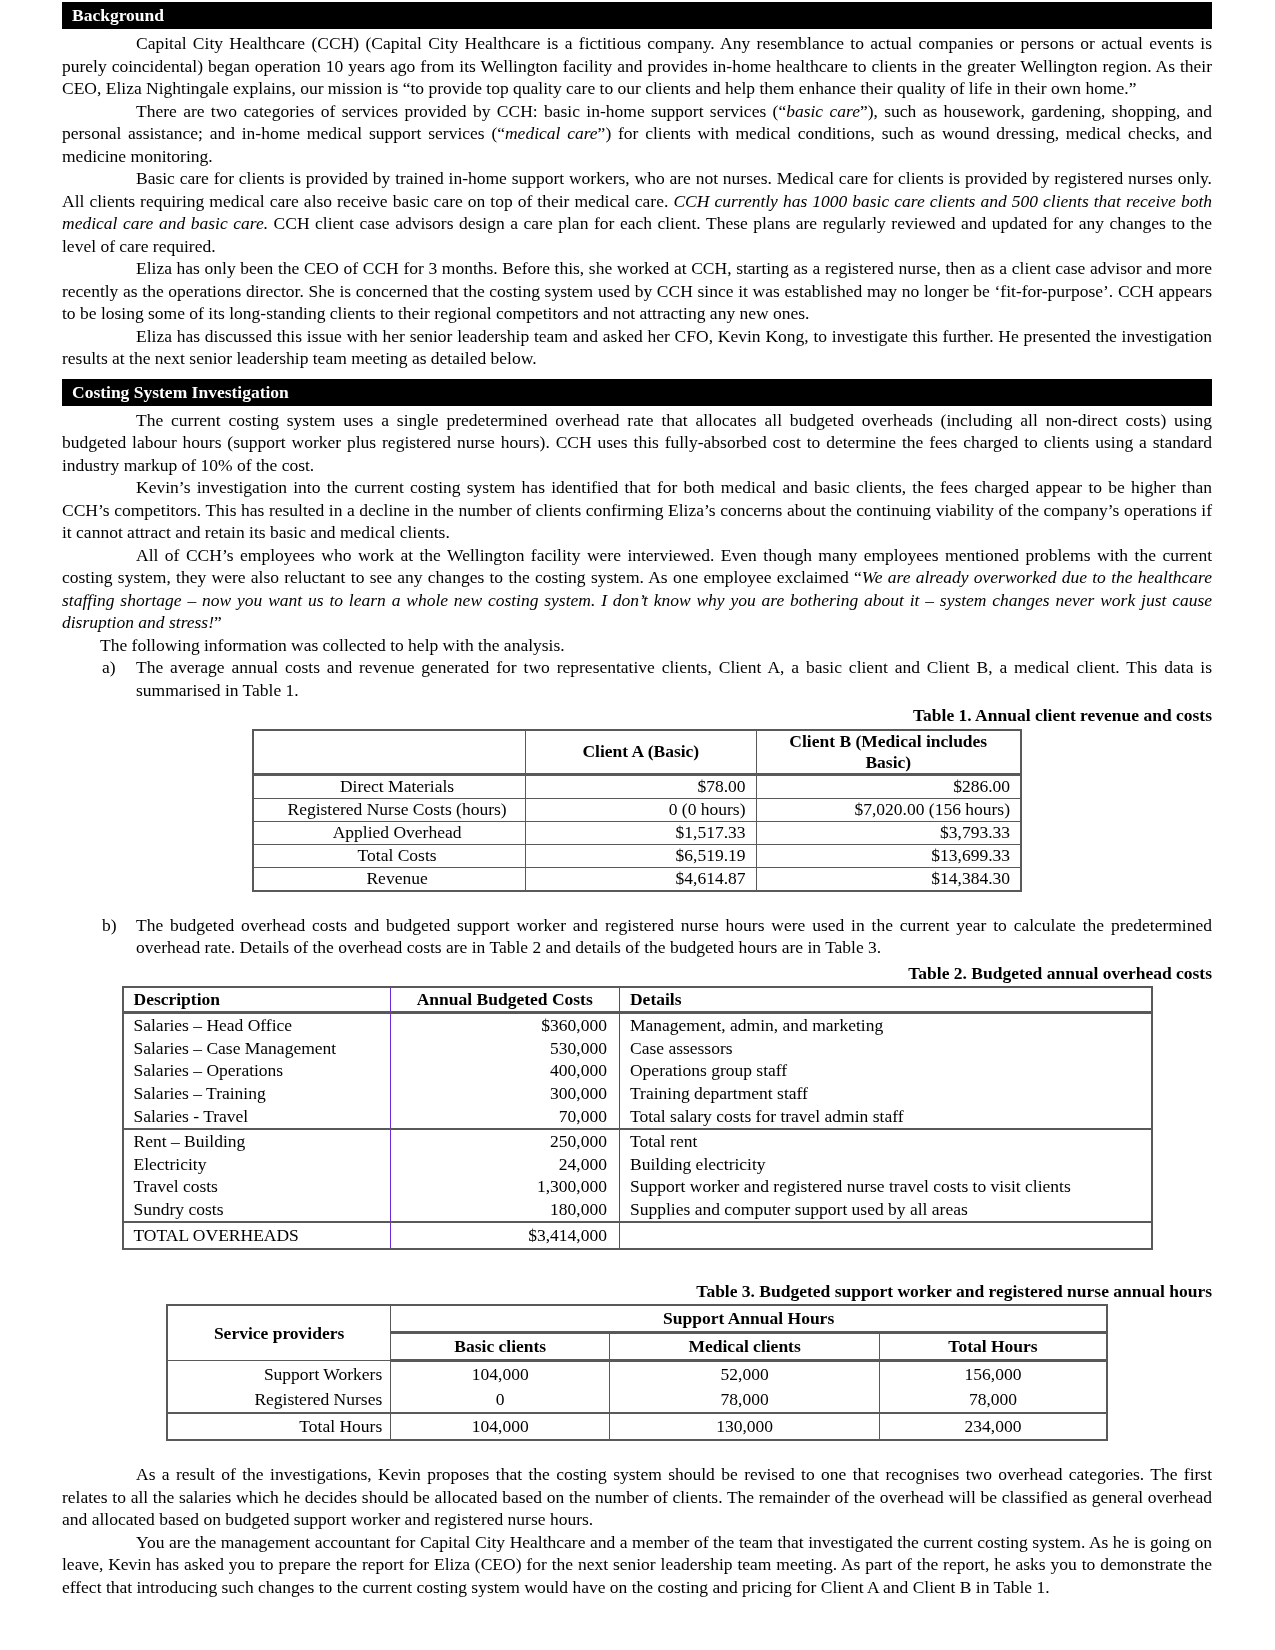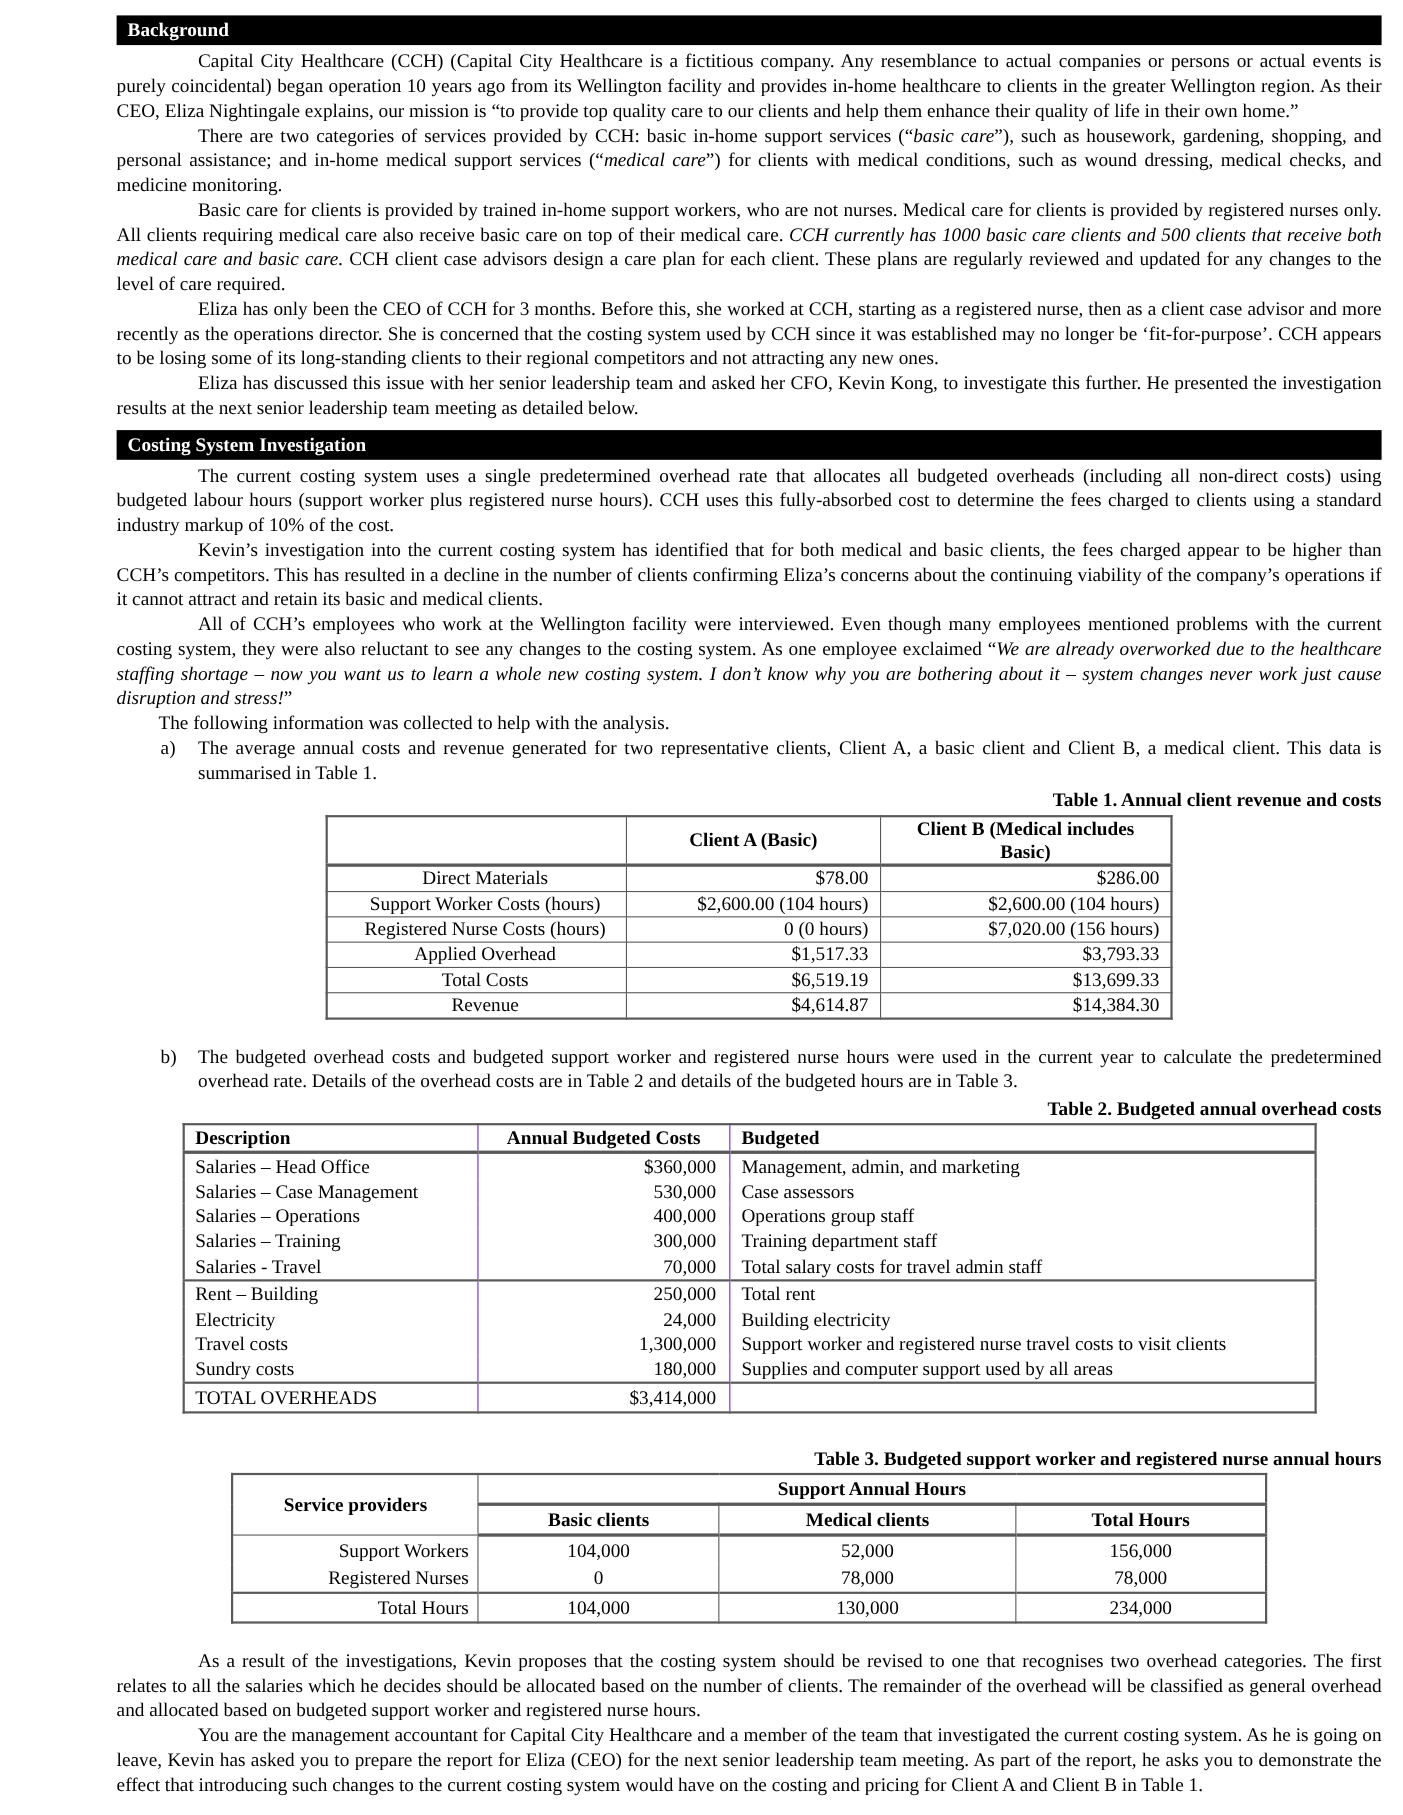--- a/index.html
+++ b/index.html
@@ -1,18 +1,18 @@
 <!DOCTYPE html>
 <html><head>
 <meta charset="utf-8">
 <style>
   html,body{margin:0;padding:0;background:#fff;}
   body{width:1275px;height:1650px;font-family:"Liberation Serif","DejaVu Serif",serif;color:#000;}
   .page{position:relative;width:1275px;height:1650px;overflow:hidden;background:#fff;}
-  .content{position:absolute;left:62px;top:14px;width:1150px;font-size:17.5px;line-height:22.5px;text-align:justify;margin-left:44px;}
+  .content{position:absolute;left:62px;top:2px;width:1150px;font-size:17.5px;line-height:22.5px;text-align:justify;}
   .section-bar{background:#000;color:#fff;font-weight:700;font-size:17.5px;line-height:22px;padding:2px 10px 3px 10px;text-align:left;}
   .bar2{margin-top:9px;}
   .bar1{margin-bottom:3px;}
   p.body{margin:0;text-indent:74px;}
   p.small-indent{margin:0;text-indent:38px;}
   em{font-style:italic;}
   .list-item{display:flex;margin:0 0 0 40px;}
   .list-item .marker{flex:0 0 34px;text-align:left;}
   .list-item .li-text{flex:1;text-align:justify;}
   .tcap{font-weight:700;text-align:right;margin:3px 0 2px 0;text-indent:0;}
@@ -94,25 +94,20 @@
           <th>Client B (Medical includes Basic)</th>
         </tr>
       </thead>
       <tbody>
         <tr>
             <td class="lbl">Direct Materials</td>
             <td class="val">$78.00</td>
             <td class="val">$286.00</td>
           </tr>
         <tr>
-            <td class="lbl">Support Worker Costs (hours)</td>
-            <td class="val">$2,600.00 (104 hours)</td>
-            <td class="val">$2,600.00 (104 hours)</td>
-          </tr>
-        <tr>
             <td class="lbl">Registered Nurse Costs (hours)</td>
             <td class="val">0 (0 hours)</td>
             <td class="val">$7,020.00 (156 hours)</td>
           </tr>
         <tr>
             <td class="lbl">Applied Overhead</td>
             <td class="val">$1,517.33</td>
             <td class="val">$3,793.33</td>
           </tr>
         <tr>
@@ -140,21 +135,21 @@
     <table class="t2">
       <colgroup>
           <col style="width:26%">
           <col style="width:22.3%">
           <col style="width:51.7%">
         </colgroup>
       <thead>
         <tr>
           <th>Description</th>
           <th class="c">Annual Budgeted Costs</th>
-          <th>Budgeted</th>
+          <th>Details</th>
         </tr>
       </thead>
       <tbody class="grp1">
         <tr>
             <td class="desc">Salaries – Head Office</td>
             <td class="money">$360,000</td>
             <td class="det">Management, admin, and marketing</td>
           </tr>
         <tr>
             <td class="desc">Salaries – Case Management</td>

